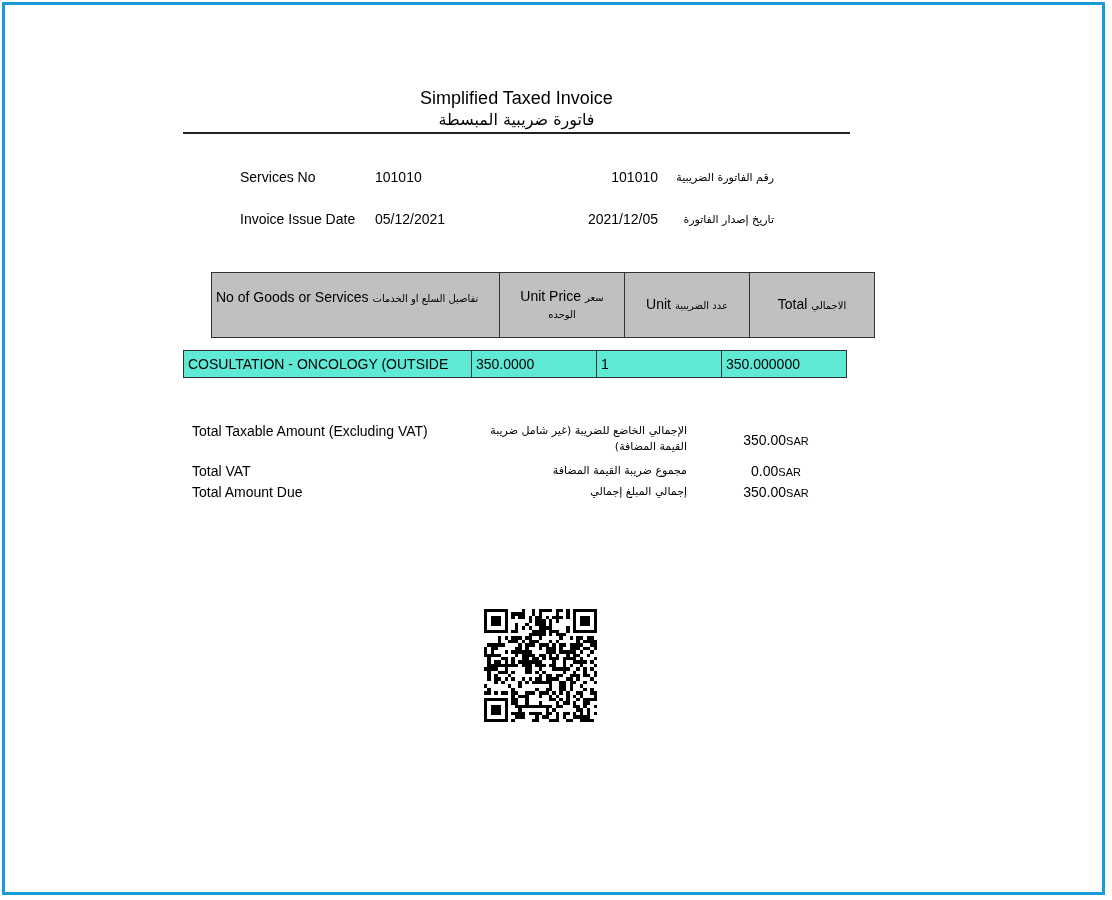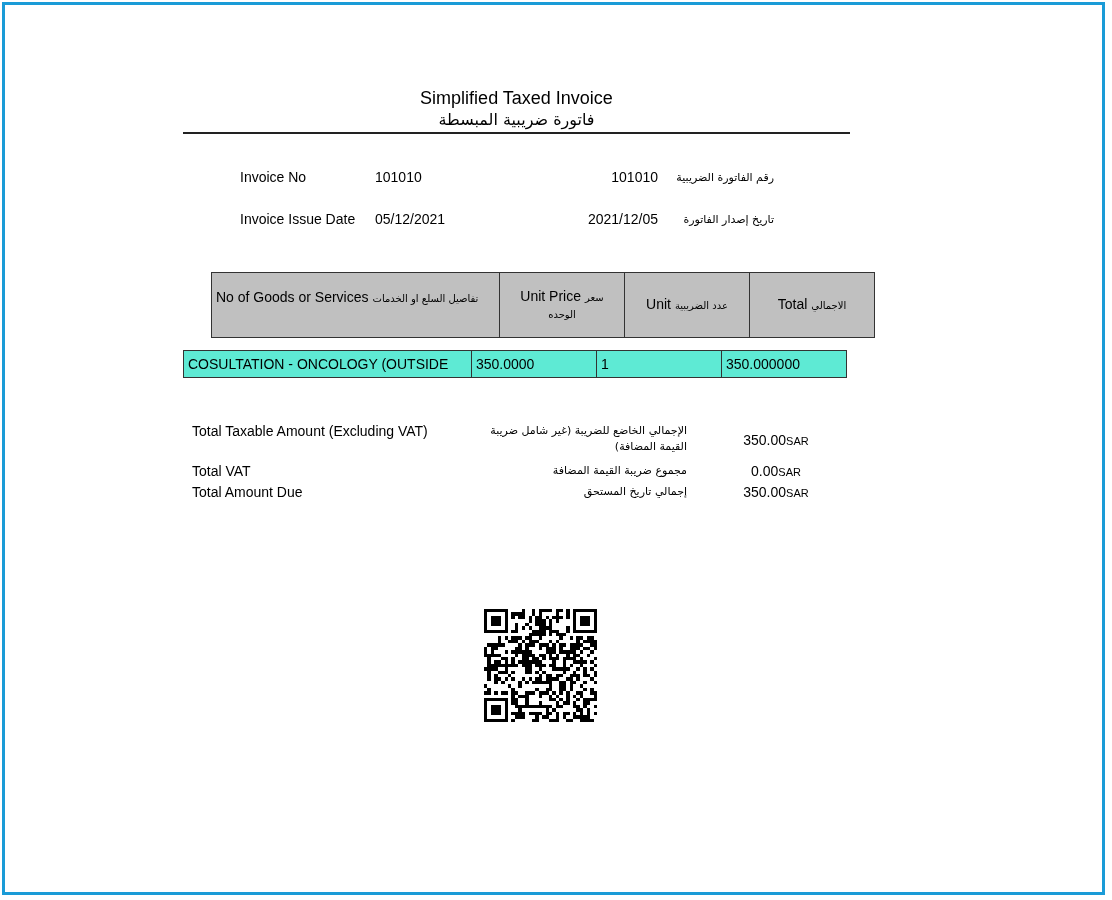--- a/index.html
+++ b/index.html
@@ -40,21 +40,21 @@
   </style>
 </head>
 <body>
 
 <div class="frame"></div>
 
 <div class="abs title-en">Simplified Taxed Invoice</div>
 <div class="abs title-ar">فاتورة ضريبية المبسطة</div>
 <div class="abs rule"></div>
 
-<div class="abs lbl" style="left:240px; top:169px;">Invoice No</div>
+<div class="abs lbl" style="left:240px; top:169px;">Services No</div>
 <div class="abs lbl" style="left:375px; top:169px;">101010</div>
 <div class="abs lbl" style="right:454px; top:169px;">101010</div>
 <div class="abs ar" style="right:338px; top:171px;">رقم الفاتورة الضريبية</div>
 
 <div class="abs lbl" style="left:240px; top:211px;">Invoice Issue Date</div>
 <div class="abs lbl" style="left:375px; top:211px;">05/12/2021</div>
 <div class="abs lbl" style="right:454px; top:211px;">2021/12/05</div>
 <div class="abs ar" style="right:338px; top:213px;">تاريخ إصدار الفاتورة</div>
 
 <div class="tbl-head">
@@ -95,21 +95,21 @@
 <div class="abs lbl" style="left:192px; top:423px;">Total Taxable Amount (Excluding VAT)</div>
 <div class="abs ar" style="right:425px; top:424px;">الإجمالي الخاضع للضريبة (غير شامل ضريبة</div>
 <div class="abs ar" style="right:425px; top:440px;">القيمة المضافة)</div>
 <div class="abs amt" style="left:716px; top:432px;"><span>350.00</span><span class="cur">SAR</span></div>
 
 <div class="abs lbl" style="left:192px; top:463px;">Total VAT</div>
 <div class="abs ar" style="right:425px; top:464px;">مجموع ضريبة القيمة المضافة</div>
 <div class="abs amt" style="left:716px; top:463px;"><span>0.00</span><span class="cur">SAR</span></div>
 
 <div class="abs lbl" style="left:192px; top:484px;">Total Amount Due</div>
-<div class="abs ar" style="right:425px; top:485px;">إجمالي تاريخ المستحق</div>
+<div class="abs ar" style="right:425px; top:485px;">إجمالي المبلغ إجمالي</div>
 <div class="abs amt" style="left:716px; top:484px;"><span>350.00</span><span class="cur">SAR</span></div>
 
 <svg class="qr" id="qr" viewBox="0 0 33 33" shape-rendering="crispEdges">
     <g fill="#000">
       <rect x="11" y="0" width="1" height="1"></rect>
       <rect x="14" y="0" width="1" height="1"></rect>
       <rect x="16" y="0" width="1" height="1"></rect>
       <rect x="17" y="0" width="1" height="1"></rect>
       <rect x="18" y="0" width="1" height="1"></rect>
       <rect x="19" y="0" width="1" height="1"></rect>

